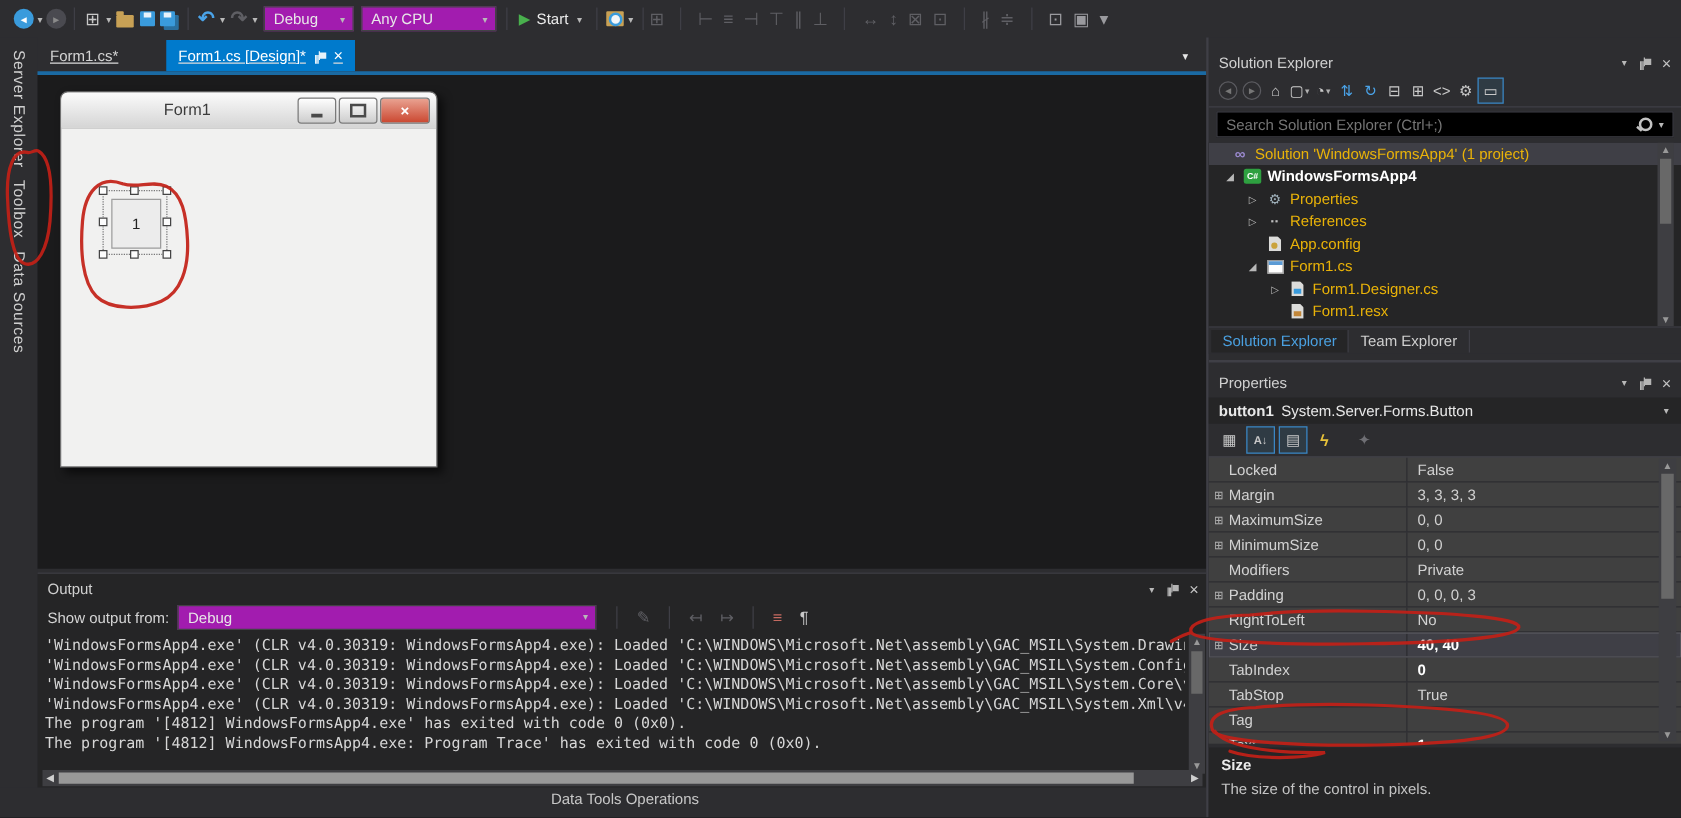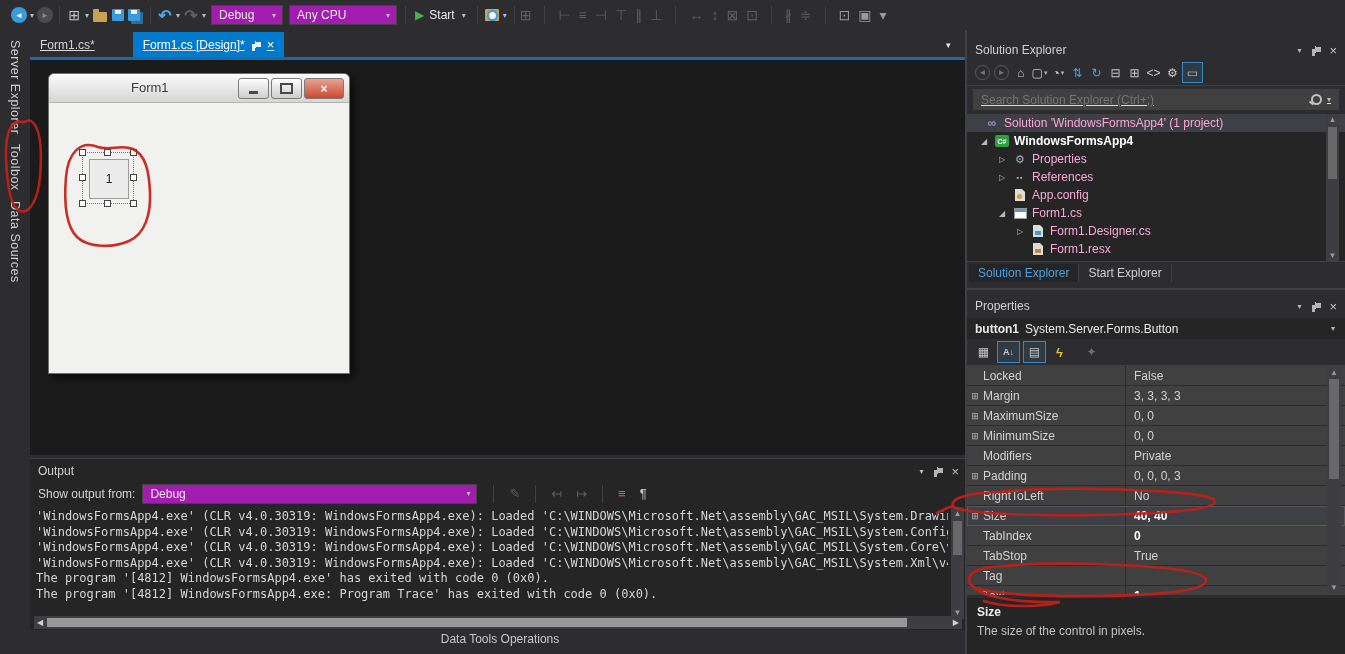--- a/index.html
+++ b/index.html
@@ -92,31 +92,31 @@
   #rightpanel{position:absolute;left:967px;top:30px;width:378px;height:624px;background:#2d2d30;}
   .ptitle{display:flex;align-items:center;padding:0 8px;height:20px;color:#d0d0d0;}
   .ptitle .spacer{flex:1;}
   
   #se-toolbar{display:flex;align-items:center;height:25px;padding-left:6px;border-bottom:1px solid #3f3f46;}
   .seic{display:inline-flex;align-items:center;justify-content:center;width:19px;height:19px;font-size:12px;color:#c8c8c8;}
   .seic.discirc{color:#777;font-size:8px;border:1px solid #5a5a5f;border-radius:50%;width:13px;height:13px;margin:0 2px;}
   .seic.blue{color:#4aa3e8;}
   .seic.boxedsel{border:1px solid #3a86c4;background:#2f3b44;}
   .seic.dd::after{content:"▾";font-size:7px;color:#b0b0b0;margin-left:1px;}
-  #se-search{margin:3px 6px 4px 6px;height:19px;background:#404040;border:1px solid #3f3f46;display:flex;align-items:center;padding:0 5px;text-decoration:underline;}
+  #se-search{margin:3px 6px 4px 6px;height:19px;background:#000000;border:1px solid #3f3f46;display:flex;align-items:center;padding:0 5px;}
   #se-search input{flex:1;background:transparent;border:none;outline:none;color:#9a9a9a;font-family:"Liberation Sans",sans-serif;font-size:12px;}
   .mag{width:7px;height:7px;border:2px solid #c2c2c2;border-radius:50%;position:relative;margin-right:3px;}
   .mag::after{content:"";position:absolute;left:-4px;top:6px;width:5px;height:2px;background:#c2c2c2;transform:rotate(40deg);}
   #se-tree{position:relative;height:147px;background:#252526;overflow:hidden;}
   .trow{display:flex;align-items:center;height:18px;padding-left:4px;}
   .trow.sel{background:#3f3f46;}
   .trow.lvl1{padding-left:14px;} .trow.lvl2{padding-left:32px;} .trow.lvl3{padding-left:50px;}
   .texp{width:13px;font-size:8px;color:#b8b8b8;}
   .tic{width:16px;display:inline-flex;align-items:center;justify-content:center;margin-right:4px;}
-  .tlbl{color:#f9a8d4;white-space:nowrap;}
+  .tlbl{color:#eab308;white-space:nowrap;}
   .trow.bold .tlbl{font-weight:bold;color:#fff;}
   .ic-solution{width:13px;height:13px;color:#9b8ad0;font-size:12px;font-weight:bold;display:flex;align-items:center;justify-content:center;}
   .ic-solution::before{content:"∞";}
   .ic-csproj{width:14px;height:12px;background:#2ea040;color:#fff;font-size:7px;font-weight:bold;border-radius:2px;display:flex;align-items:center;justify-content:center;}
   .ic-csproj::before{content:"C#";}
   .ic-wrench{color:#9fb0ba;font-size:11px;} .ic-wrench::before{content:"⚙";}
   .ic-refs{color:#bdbdbd;font-size:7px;letter-spacing:1px;} .ic-refs::before{content:"▪▪";}
   .fic,.ic-config,.ic-filecs,.ic-fileresx{width:10px;height:12px;background:#dcdcda;clip-path:polygon(0 0,7px 0,10px 3px,10px 12px,0 12px);position:relative;}
   .ic-config::after{content:"";position:absolute;left:2px;bottom:2px;width:5px;height:5px;border-radius:50%;background:#caa33c;}
   .ic-filecs::after{content:"";position:absolute;left:2px;bottom:2px;width:6px;height:4px;background:#3a9bdc;}
@@ -446,21 +446,21 @@
           </div>
         </div>
       <div class="sb-v" id="se-vsb">
         <span class="sb-arrow" style="top:1px">▲</span>
         <span class="sb-thumb"></span>
         <span class="sb-arrow" style="bottom:1px">▼</span>
       </div>
     </div>
     <div id="se-tabs">
       <span class="setab active">Solution Explorer</span>
-      <span class="setab">Start Explorer</span>
+      <span class="setab">Team Explorer</span>
     </div>
 
     <div id="props">
       <div class="ptitle" style="margin-top:6px">
         <span>Properties</span>
         <span class="spacer"></span>
         <span class="paneltool">
           <span class="caret">▾</span>
           <span class="pinic"></span>
           <span class="closex">×</span>

